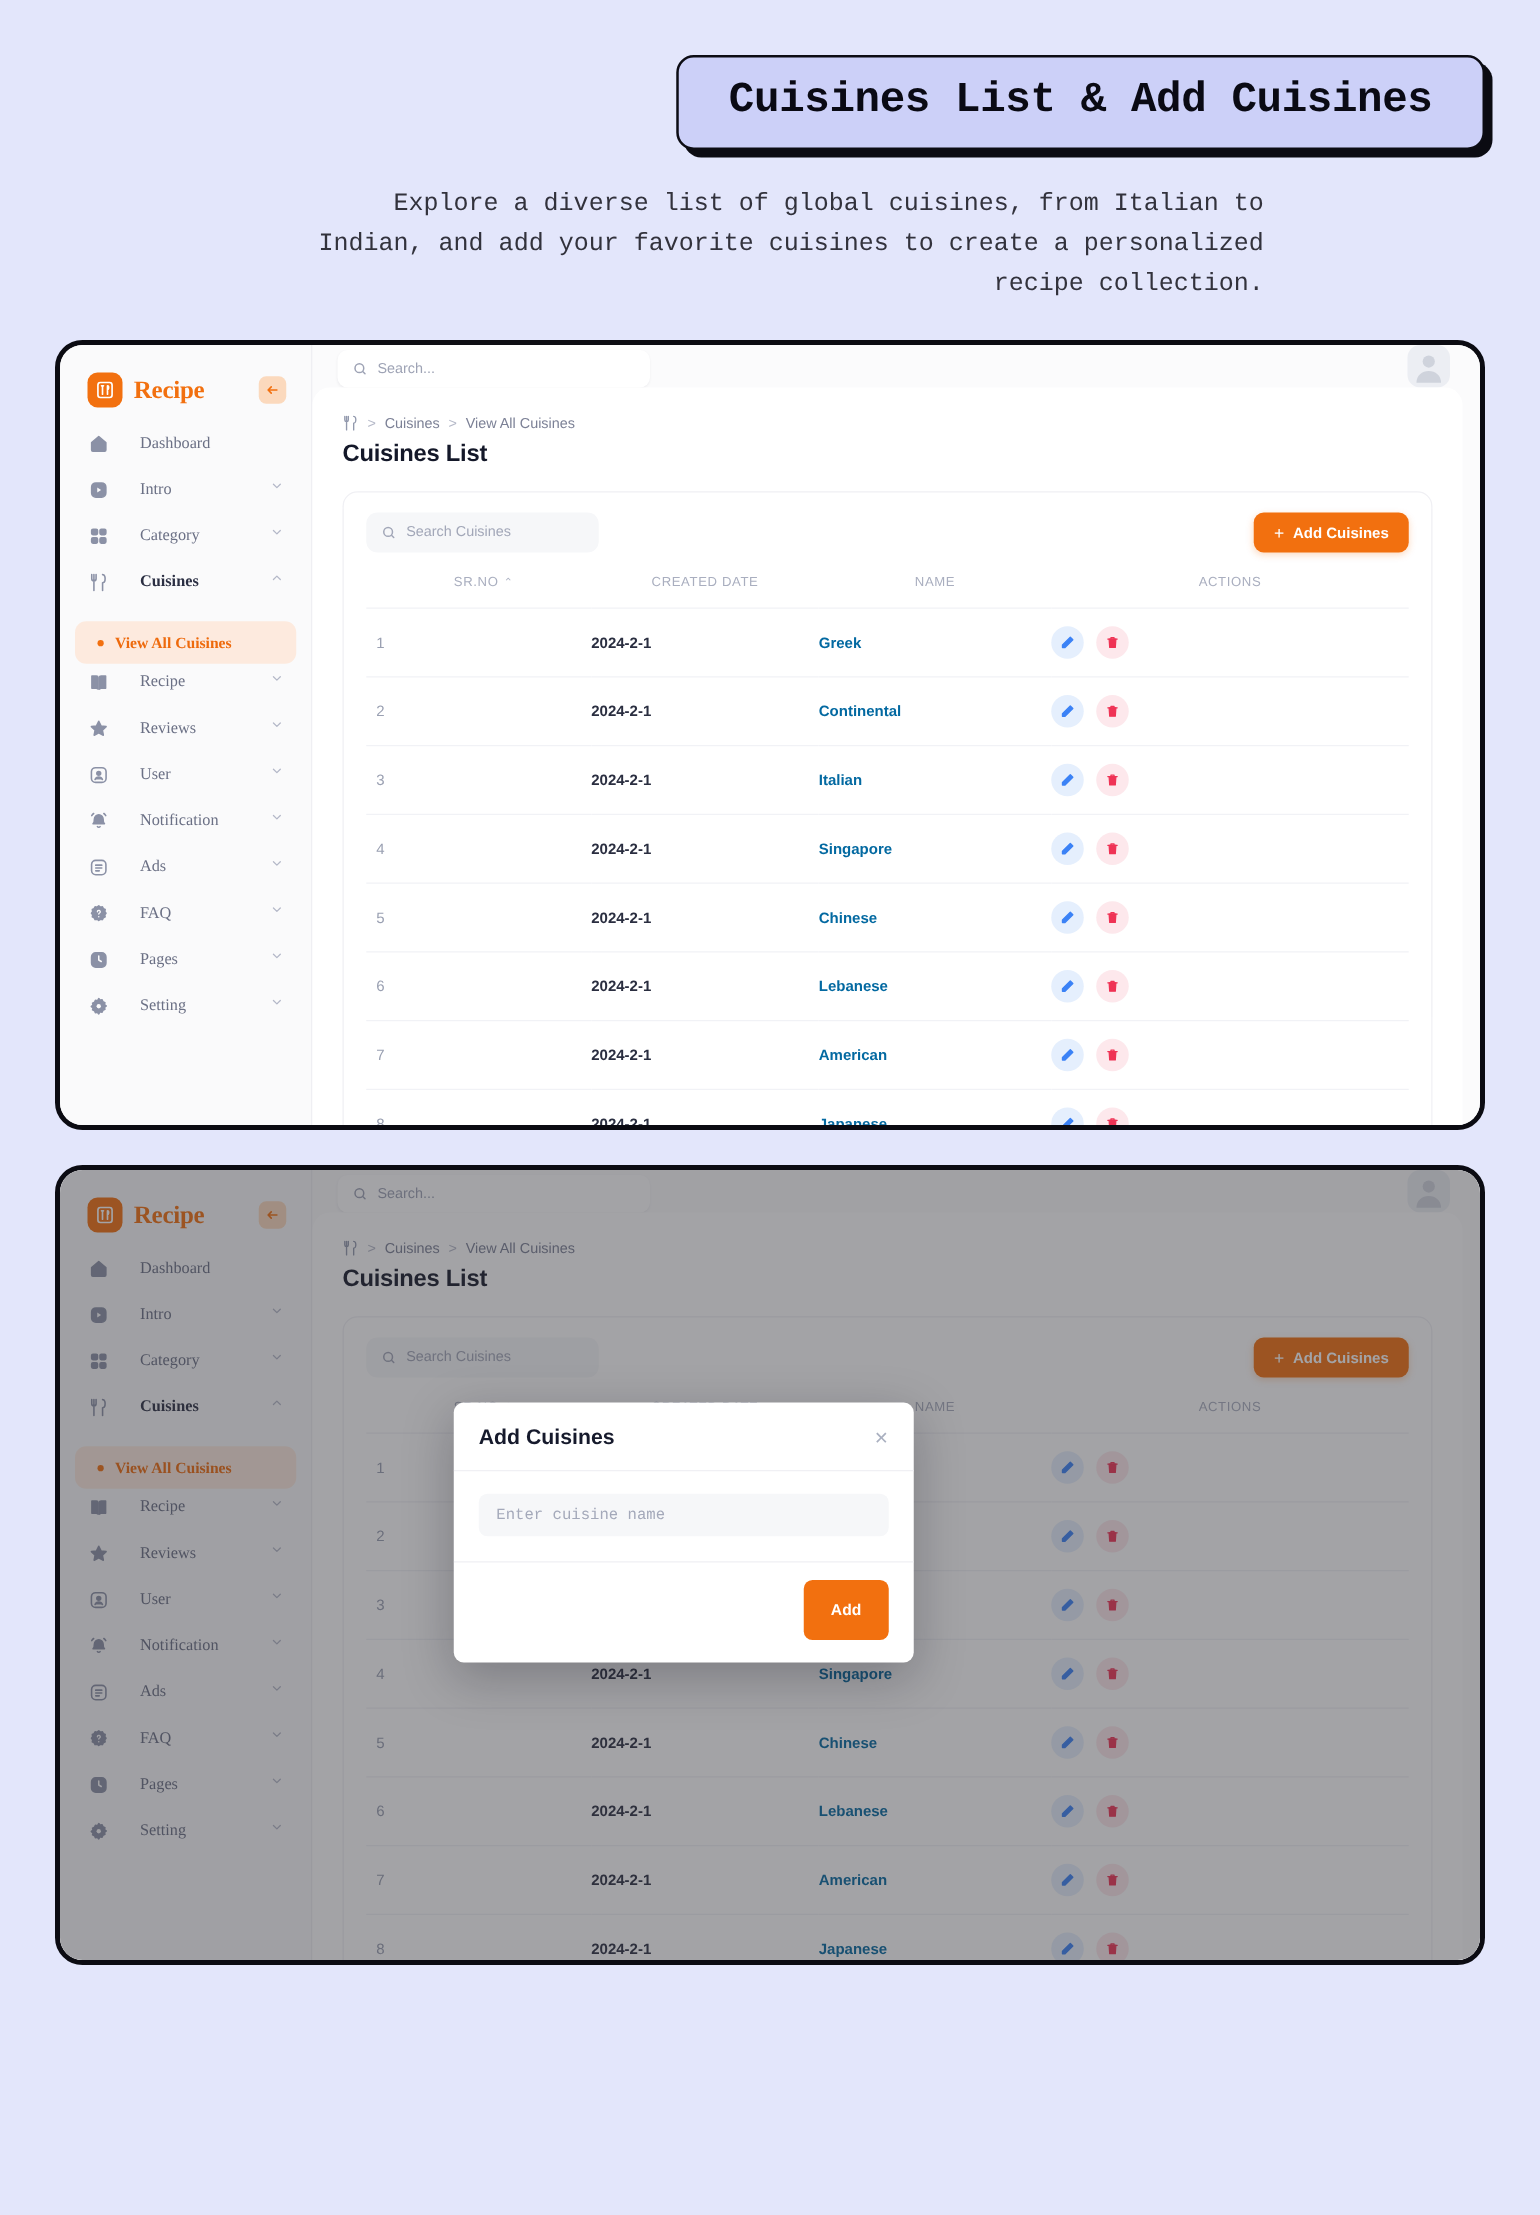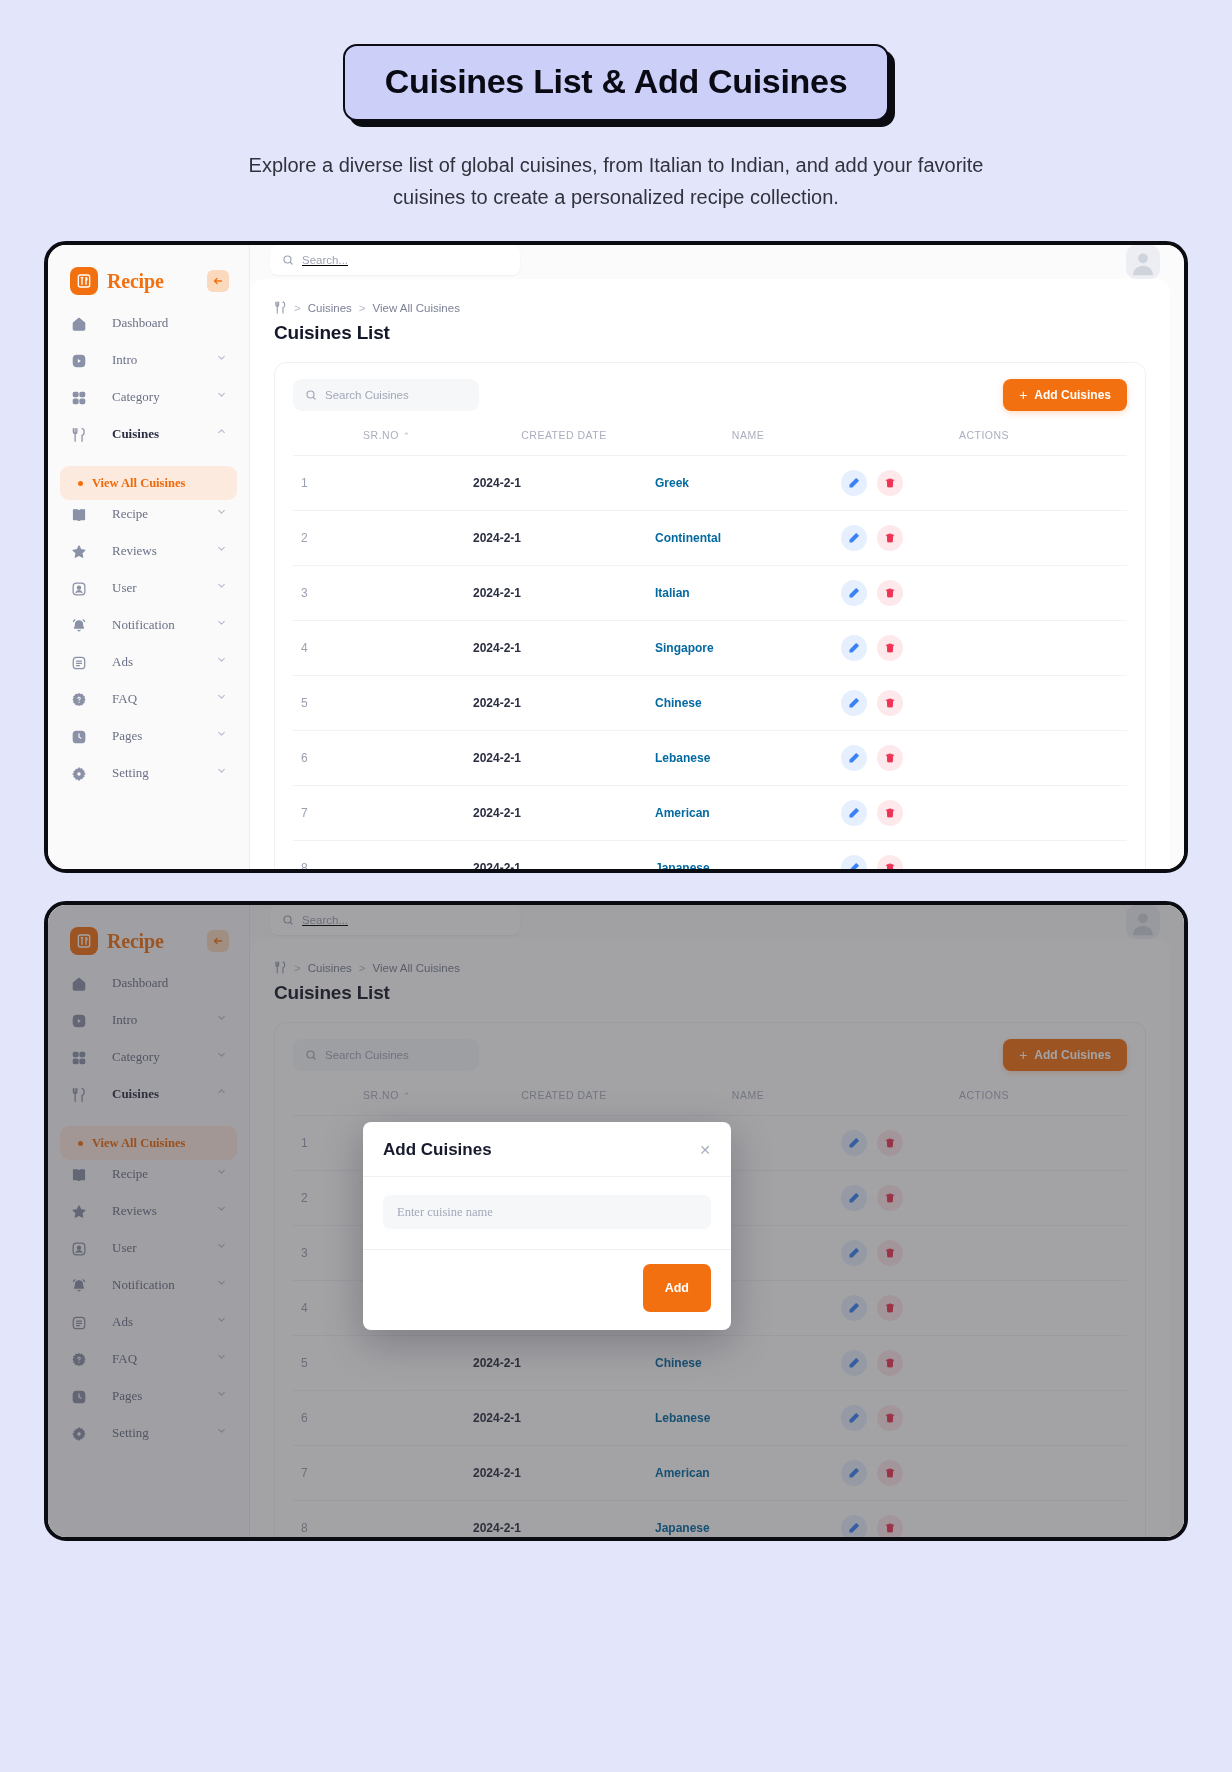--- a/index.html
+++ b/index.html
@@ -5,21 +5,21 @@
   * { box-sizing: border-box; margin: 0; padding: 0; }
   html, body {
     width: 1232px; height: 1772px;
     background: #e3e6fb;
     font-family: "Liberation Sans", sans-serif;
     overflow: hidden;
   }
   .page { position: relative; width: 1232px; height: 1772px; padding: 0 44px; }
 
   
-  .hero { text-align: center; padding-top: 44px; }
+  .hero { text-align: right; padding-top: 44px; font-family: Liberation Mono, monospace; }
   .title-box {
     display: inline-block;
     background: #ccd0f8;
     border: 2px solid #0c0c14;
     border-radius: 14px;
     padding: 16px 40px 18px;
     box-shadow: 6px 6px 0 #0b0b12;
   }
   .title-box h1 {
     font-size: 34px; font-weight: 700; color: #0a0a14; letter-spacing: -0.3px;
@@ -77,21 +77,21 @@
   .subitem {
     display: flex; align-items: center; gap: 9px;
     margin: 4px 0 6px 0; height: 34px; padding: 0 12px;
     background: #fdeade; border-radius: 9px; cursor: pointer;
   }
   .subitem .dot { width: 5px; height: 5px; border-radius: 50%; background: #f2700f; flex: 0 0 5px; margin-left: 6px; }
   .subitem .lbl { font-size: 12.5px; color: #ee6a0c; font-weight: 700; }
 
   
   .main { flex: 1; display: flex; flex-direction: column; min-width: 0; background: #fbfbfc; }
-  .topbar { height: 56px; display: flex; align-items: flex-start; padding: 0 24px 0 20px; gap: 16px; text-decoration: underline; }
+  .topbar { height: 56px; display: flex; align-items: flex-end; padding: 0 24px 0 20px; gap: 16px; }
   .search-top {
     width: 250px; height: 30px; background: #ffffff; border-radius: 8px;
     display: flex; align-items: center; gap: 8px; padding: 0 12px;
     box-shadow: 0 1px 2px rgba(20,20,40,0.05);
   }
   .search-top .ph { font-size: 11.5px; color: #9ea3b5; }
   .avatar {
     margin-left: auto; width: 34px; height: 34px; border-radius: 10px; background: #eceef3;
     display: flex; align-items: center; justify-content: center; overflow: hidden;
   }
@@ -157,21 +157,21 @@
   .modal-head {
     display: flex; align-items: center; padding: 18px 20px 16px;
     border-bottom: 1px solid #f0f0f4;
   }
   .modal-title { font-size: 17px; font-weight: 700; color: #161a2c; }
   .modal-close { margin-left: auto; color: #aab0c0; font-size: 14px; cursor: pointer; }
   .modal-body { padding: 18px 20px 20px; border-bottom: 1px solid #f0f0f4; }
   .modal-input {
     width: 100%; height: 34px; background: #f6f7f9; border: none; border-radius: 7px;
     padding: 0 14px; font-size: 12.5px; color: #1f2333;
-    font-family: Liberation Serif, serif;
+    font-family: Liberation Mono, monospace;
   }
   .modal-input::placeholder { color: #a4a9ba; }
   .modal-foot { padding: 14px 20px 18px; display: flex; justify-content: flex-end; }
   .btn-modal-add {
     background: #f2700f; color: #fff; border: none; cursor: pointer;
     height: 48px; padding: 0 22px; border-radius: 7px; font-size: 12.5px; font-weight: 600;
     font-family: "Liberation Sans", sans-serif;
   }
 </style>
 </head>

